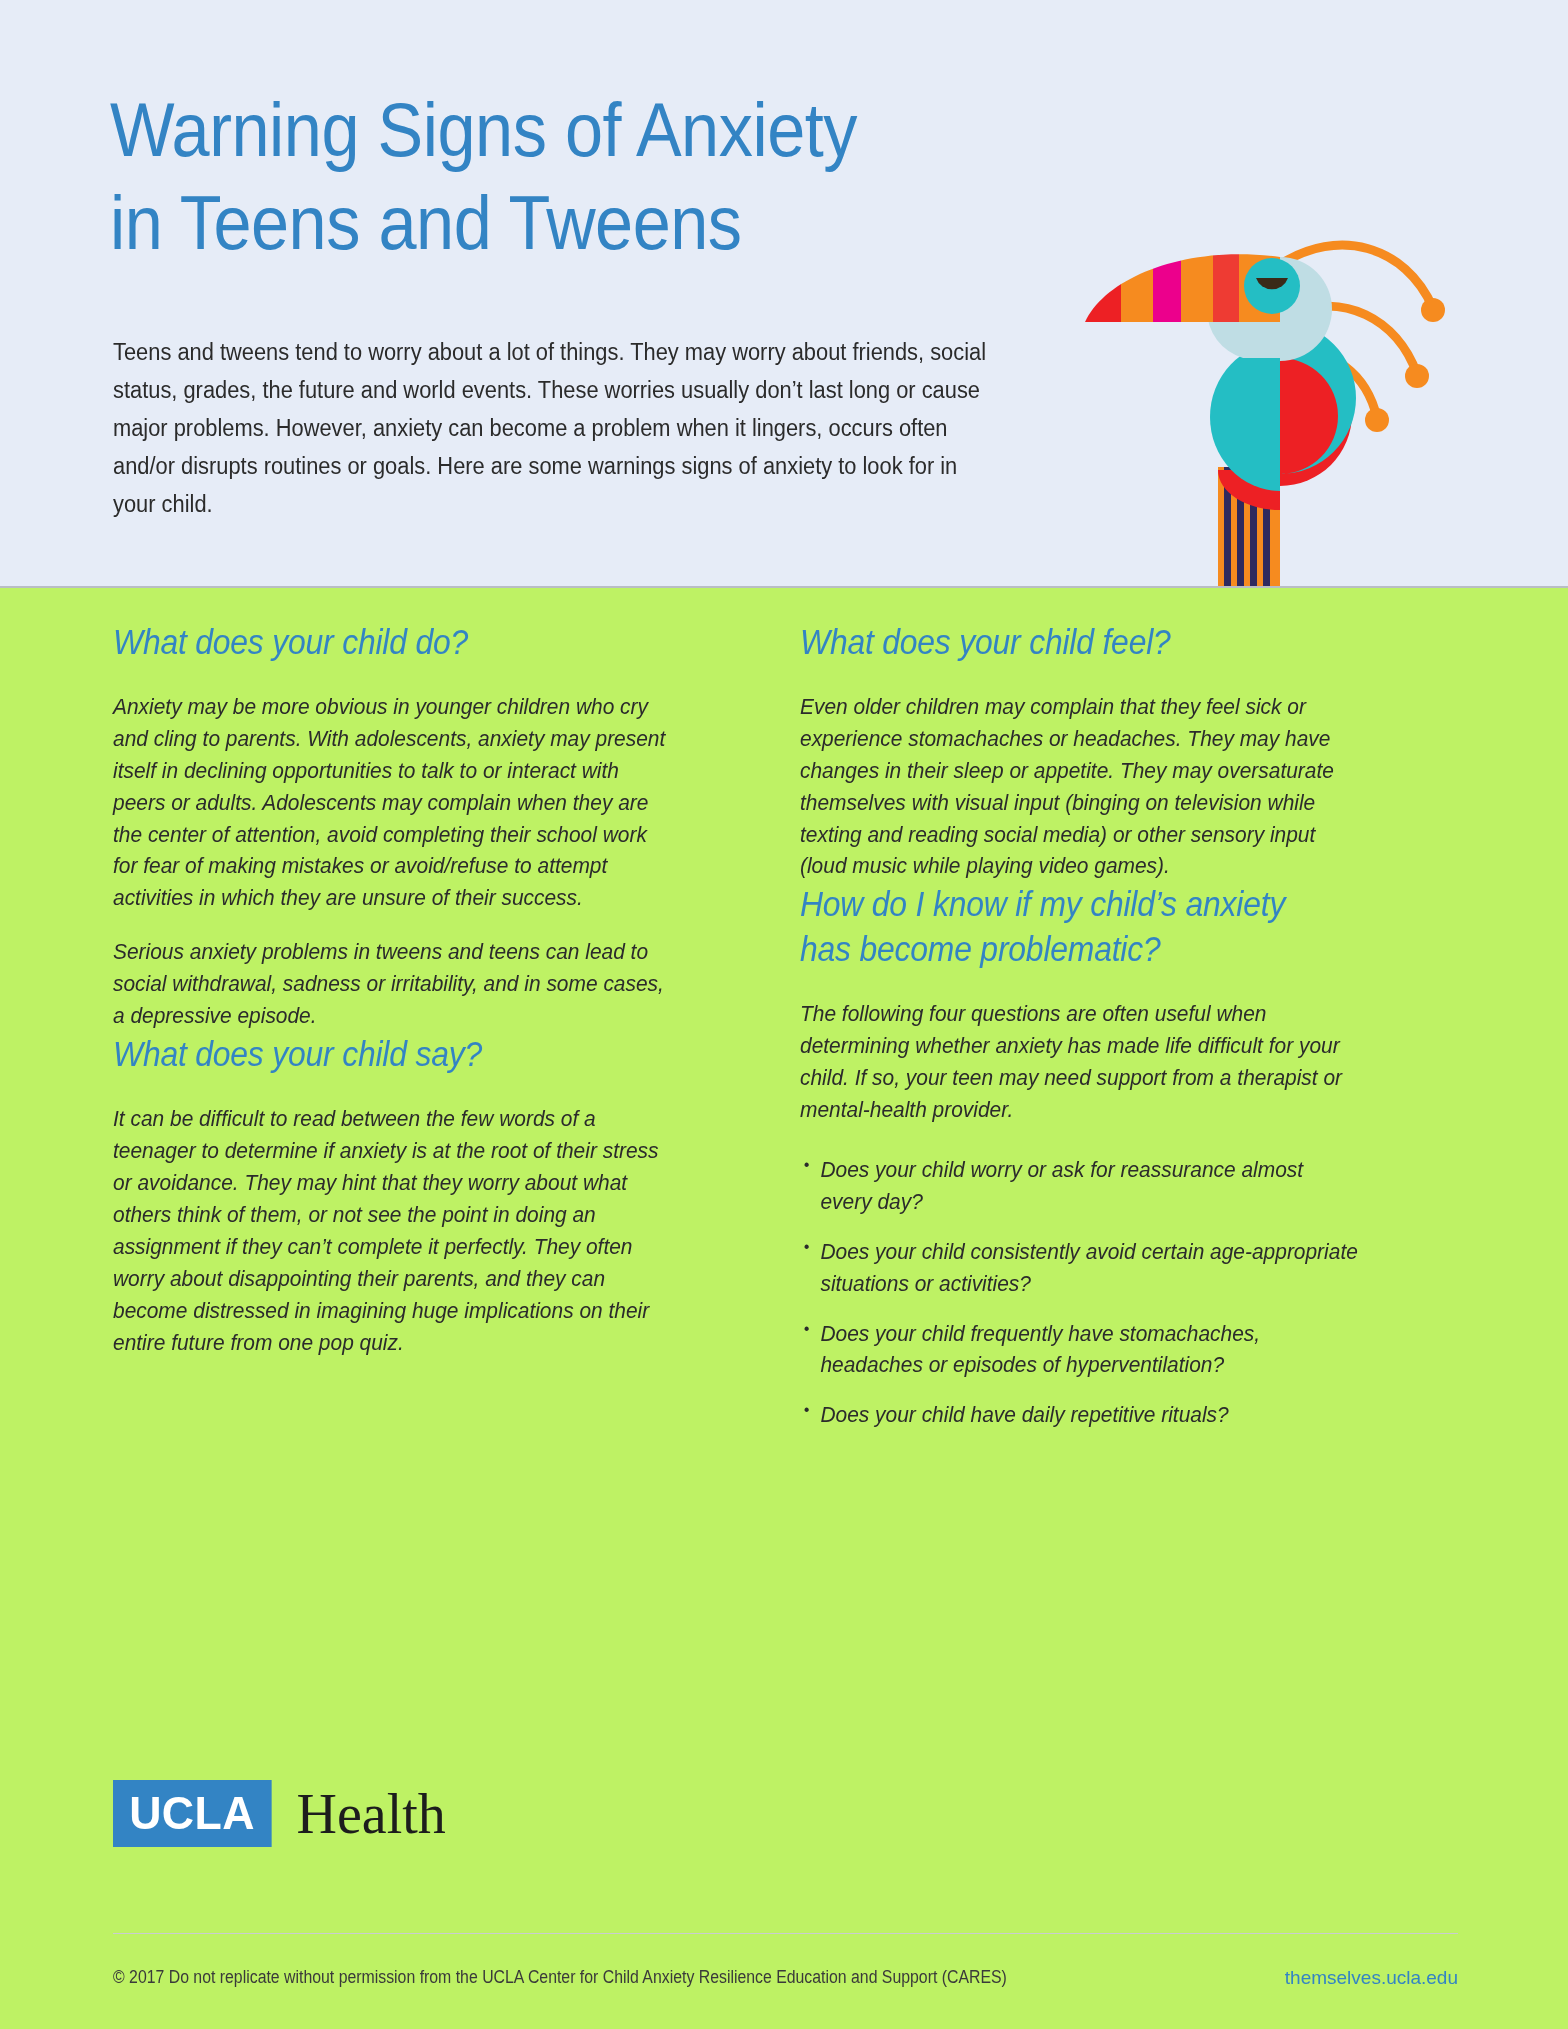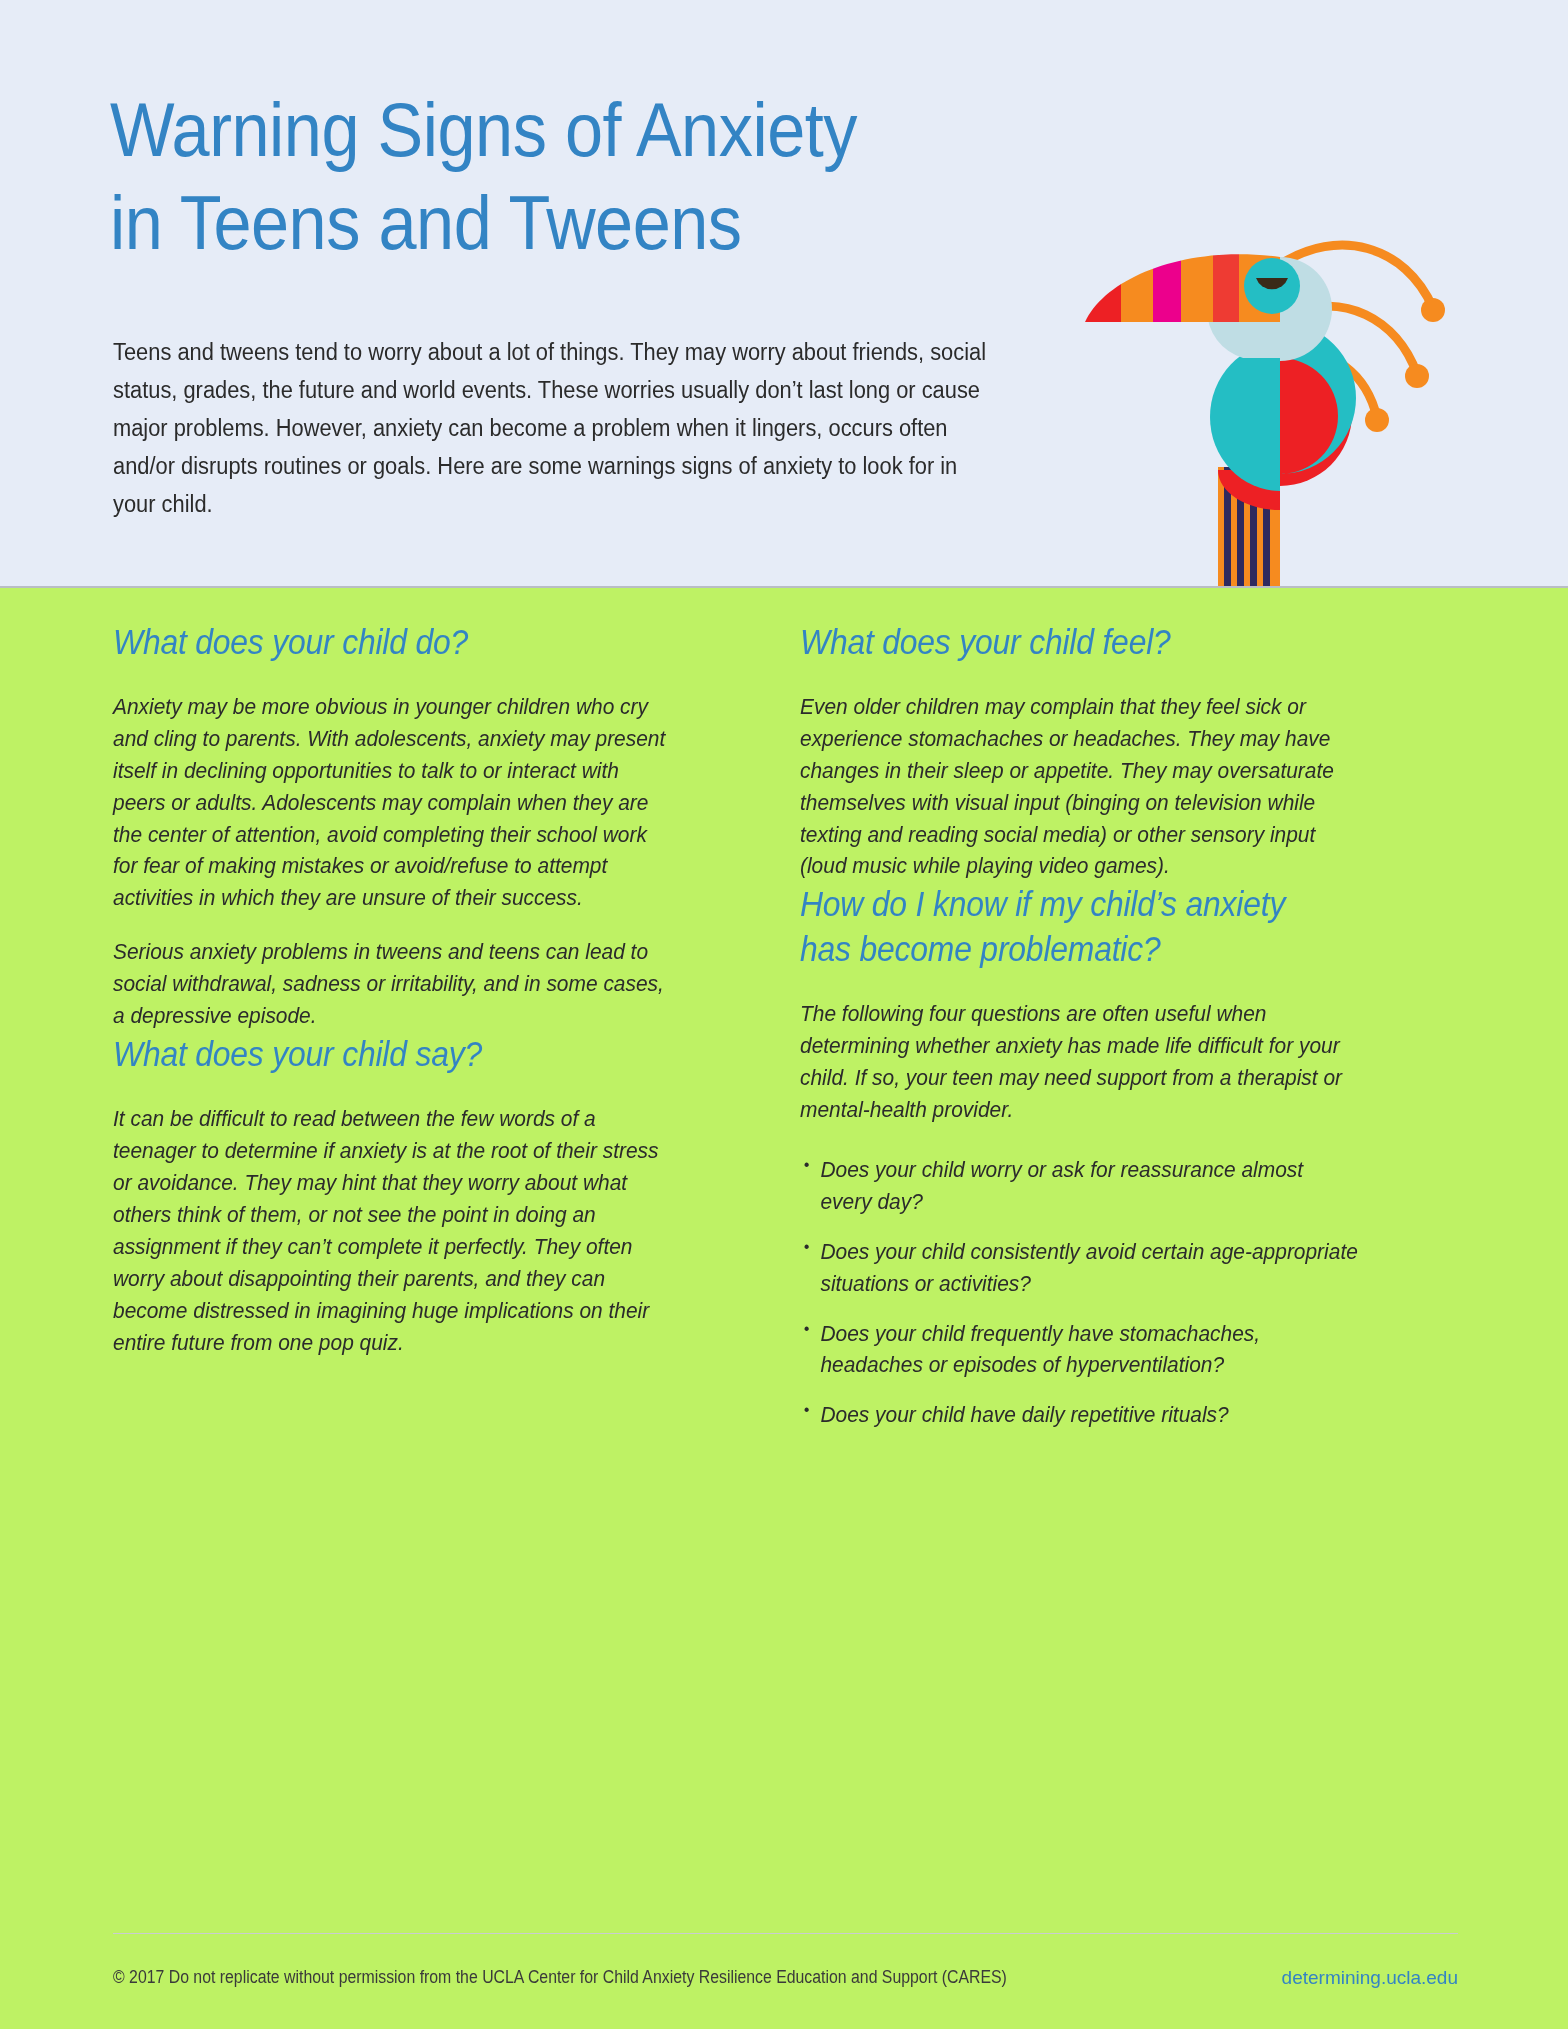--- a/index.html
+++ b/index.html
@@ -271,18 +271,22 @@
     <p class="body-text">The following four questions are often useful when determining whether anxiety has made life difficult for your child. If so, your teen may need support from a therapist or mental-health provider.</p>
 
     <ul class="question-list">
       <li>Does your child worry or ask for reassurance almost every day?</li>
       <li>Does your child consistently avoid certain age-appropriate situations or activities?</li>
       <li>Does your child frequently have stomachaches, headaches or episodes of hyperventilation?</li>
       <li>Does your child have daily repetitive rituals?</li>
     </ul>
   </div>
 
+  <div class="logo">
+    <span class="logo-box">UCLA</span>
+    <span class="logo-word">Health</span>
+  </div>
 
   <div class="footer-rule"></div>
   <div class="footer-copyright">© 2017 Do not replicate without permission from the UCLA Center for Child Anxiety Resilience Education and Support (CARES)</div>
-  <div class="footer-url">determining.ucla.edu</div>
+  <div class="footer-url">themselves.ucla.edu</div>
 
 </div>
 
 </body></html>

